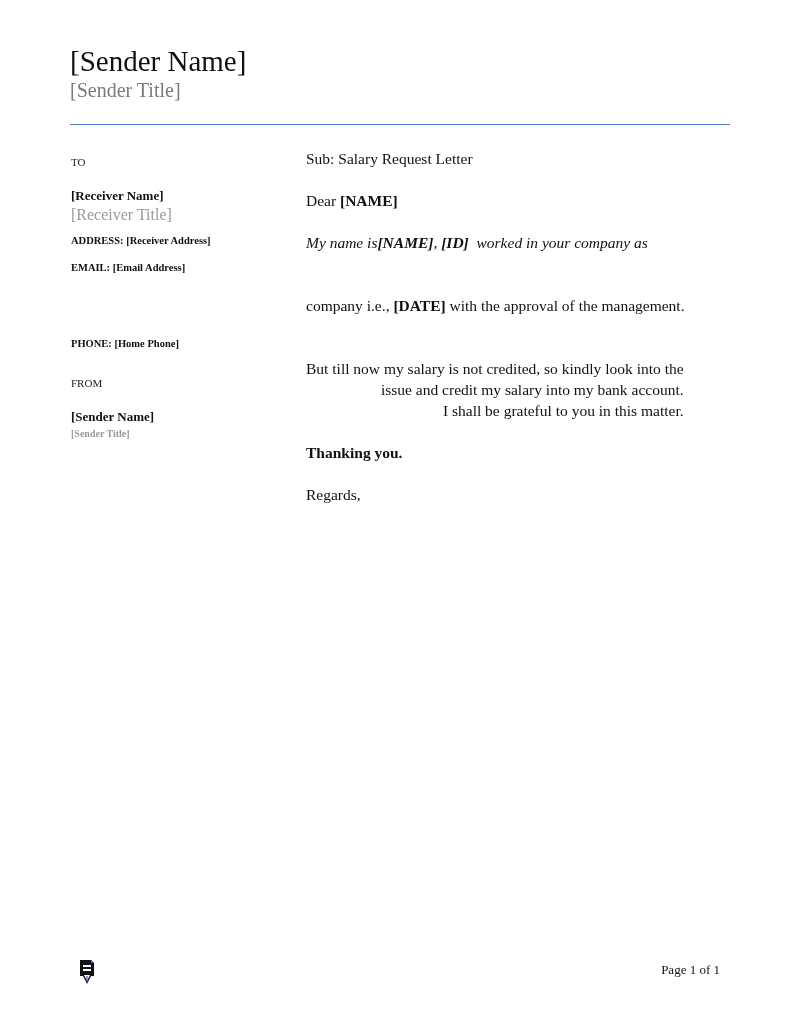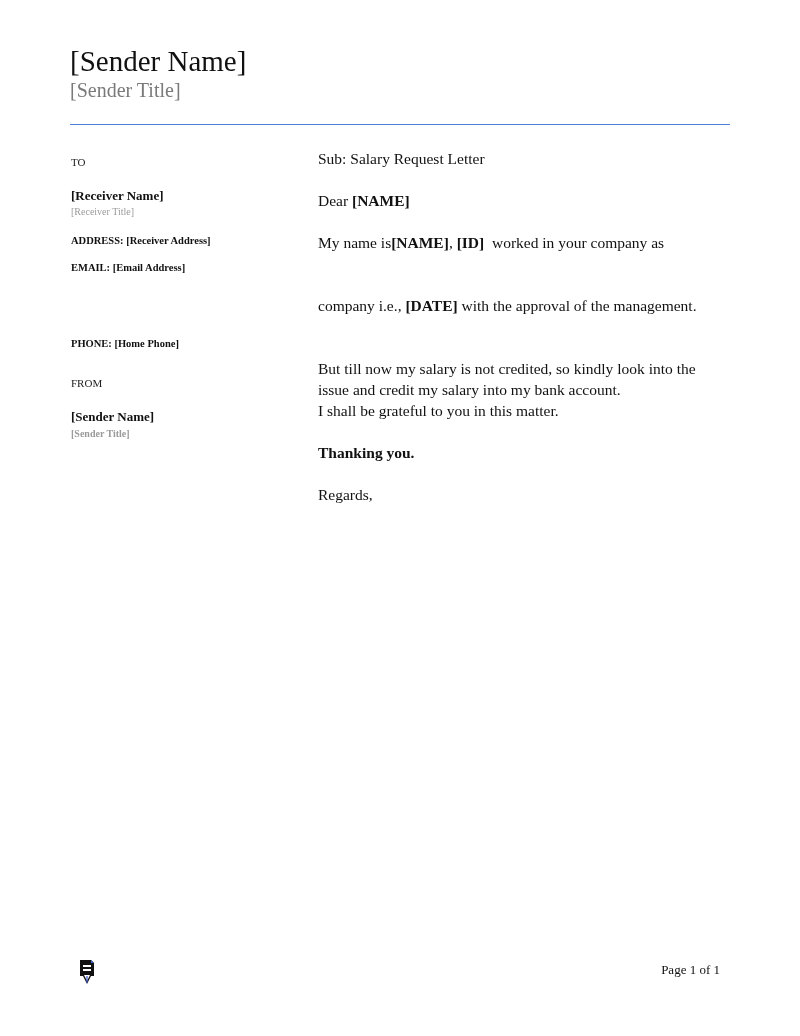--- a/index.html
+++ b/index.html
@@ -9,34 +9,34 @@
     }
     .header { position: absolute; left: 70px; top: 44px; }
     .sender-name { font-size: 29px; line-height: 34px; color: #111; }
     .sender-title { font-size: 20px; line-height: 24px; color: #7a7a7a; }
     .divider { position: absolute; left: 70px; top: 124px; width: 660px; height: 0; border-top: 1.5px solid #4a7fd4; }
 
     .left-col { position: absolute; left: 71px; top: 150px; width: 210px; }
     .lbl { font-size: 11px; color: #222; }
     .lbl.to { position: absolute; top: 6px; }
     .recv-name { position: absolute; top: 38px; font-size: 13px; font-weight: bold; }
-    .recv-title { position: absolute; top: 56px; font-size: 10px; color: #9a9a9a; }
+    .recv-title { position: absolute; top: 56px; font-size: 16px; color: #9a9a9a; }
     .field { position: absolute; font-size: 10.5px; font-weight: bold; white-space: nowrap; }
     .field.addr { top: 85px; text-align: right; }
     .field.email { top: 112px; }
     .field.phone { top: 140px; margin-top: 48px; }
     .lbl.from { position: absolute; top: 227px; }
     .from-name { position: absolute; top: 259px; font-size: 13px; font-weight: bold; }
     .from-title { position: absolute; top: 278px; font-size: 10px; color: #9a9a9a; font-weight: bold; }
 
     .body-col { position: absolute; left: 306px; top: 148px; width: 430px; font-size: 15.5px; line-height: 21px; }
-    .para { position: absolute; left: 12px; white-space: nowrap; }
+    .para { position: absolute; left: 0; white-space: nowrap; text-align: right; }
     .p-sub { top: 0; }
     .p-dear { top: 42px; }
-    .p-name { top: 84px; }
+    .p-name { top: 84px; font-style: italic; }
     .p-resign { top: 147px; }
     .p-salary { top: 210px; }
     .p-thanks { top: 294px; font-weight: bold; }
     .p-regards { top: 336px; }
     b { font-weight: bold; }
 
     .footer-logo { position: absolute; left: 78px; top: 958px; width: 20px; height: 28px; }
     .page-num { position: absolute; right: 80px; top: 962px; font-size: 13px; }
   </style>
 </head>

